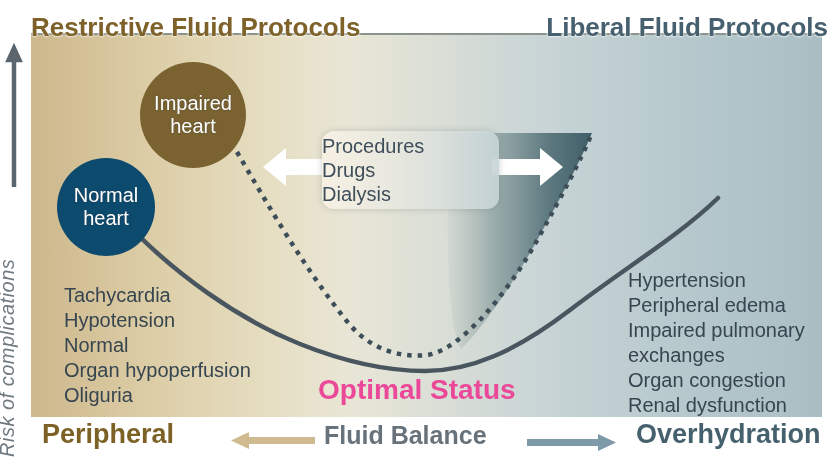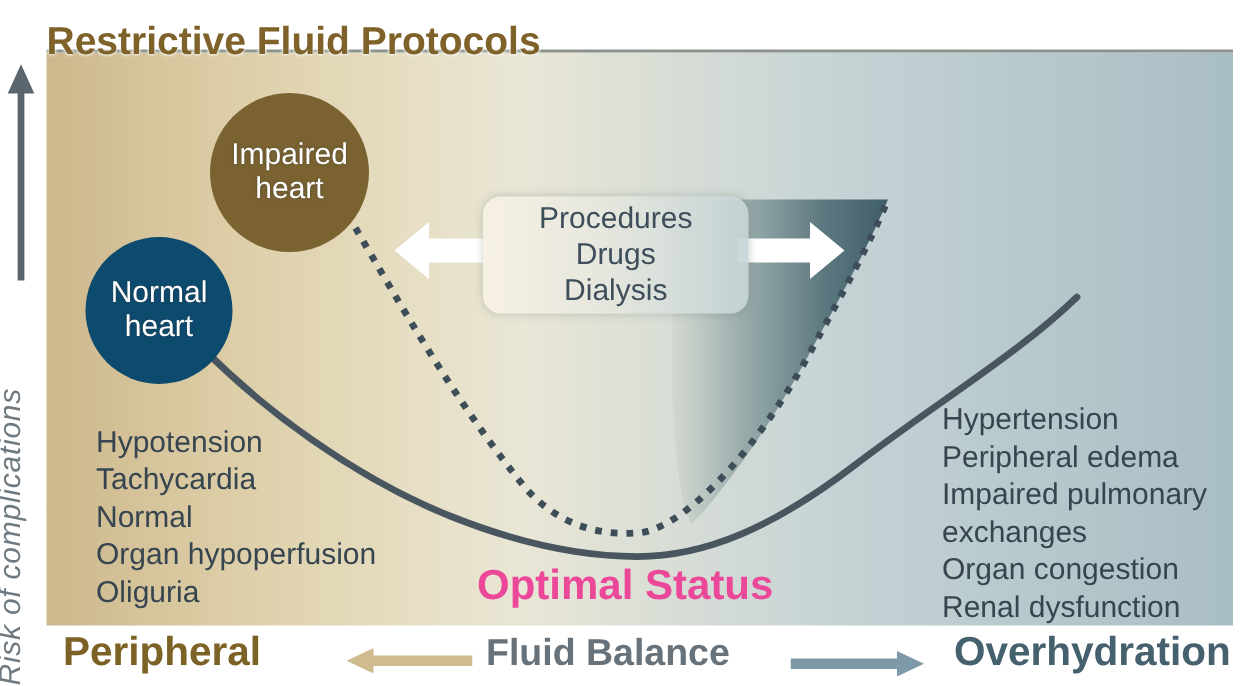--- a/index.html
+++ b/index.html
@@ -33,21 +33,21 @@
           text-align:center;color:#fff;font-size:20px;line-height:23px;font-weight:normal;
           text-shadow:0 0 2px rgba(60,60,60,.55);}
   .circle-diseased{left:140px;top:62px;width:106px;height:106px;background:#7a6331;}
   .circle-normal{left:57px;top:158px;width:98px;height:98px;background:#0c4a6e;justify-content:center;}
   .circle .lbl{width:92px;}
 
   
   .interv-box{position:absolute;left:322px;top:131px;width:177px;height:78px;border-radius:12px;
               background:linear-gradient(90deg,rgba(247,241,228,.96),rgba(228,230,222,.88),rgba(198,212,215,.92));
               box-shadow:0 0 6px rgba(110,120,115,.35);
-              display:flex;flex-direction:column;justify-content:center;text-align:center;
+              display:flex;flex-direction:column;justify-content:center;
               font-size:20px;line-height:24px;color:#3f4e5b;}
 
   
   .clist{position:absolute;font-size:20px;line-height:25px;color:#36454f;}
   .clist-left{left:64px;top:283px;width:230px;}
   .clist-right{left:628px;top:268px;width:212px;}
 
   
   .optimal{position:absolute;left:318px;top:374px;width:195px;text-align:center;
            font-size:28px;font-weight:bold;color:#ec4899;white-space:nowrap;}
@@ -63,20 +63,21 @@
   .x-arrow-right{left:527px;top:434px;}
 </style>
 </head>
 <body>
 
 <div class="figure">
 
   <div class="panel"></div>
 
   <div class="title title-left">Restrictive Fluid Protocols</div>
+  <div class="title title-right">Liberal Fluid Protocols</div>
 
   <svg class="yaxis-arrow" width="24" height="150" viewBox="0 0 24 150">
     <line x1="12" y1="20" x2="12" y2="147" stroke="#ffffff" stroke-width="8"></line>
     <polygon points="12,1 2,23 22,23" fill="#5a656d" stroke="#ffffff" stroke-width="1.5"></polygon>
     <line x1="12" y1="20" x2="12" y2="147" stroke="#5a656d" stroke-width="4.5"></line>
   </svg>
   <div class="yaxis-label">Risk of complications</div>
 
   <svg class="overlay" width="828" height="457" viewBox="0 0 828 457">
     <defs>
@@ -108,22 +109,22 @@
     <div class="lbl">Normal heart</div>
   </div>
 
   <div class="interv-box">
     <div>Procedures</div>
     <div>Drugs</div>
     <div>Dialysis</div>
   </div>
 
   <div class="clist clist-left">
+    <div>Tachycardia</div>
     <div>Hypotension</div>
-    <div>Tachycardia</div>
     <div>Normal</div>
     <div>Organ hypoperfusion</div>
     <div>Oliguria</div>
   </div>
 
   <div class="clist clist-right">
     <div>Hypertension</div>
     <div>Peripheral edema</div>
     <div>Impaired pulmonary exchanges</div>
     <div>Organ congestion</div>

